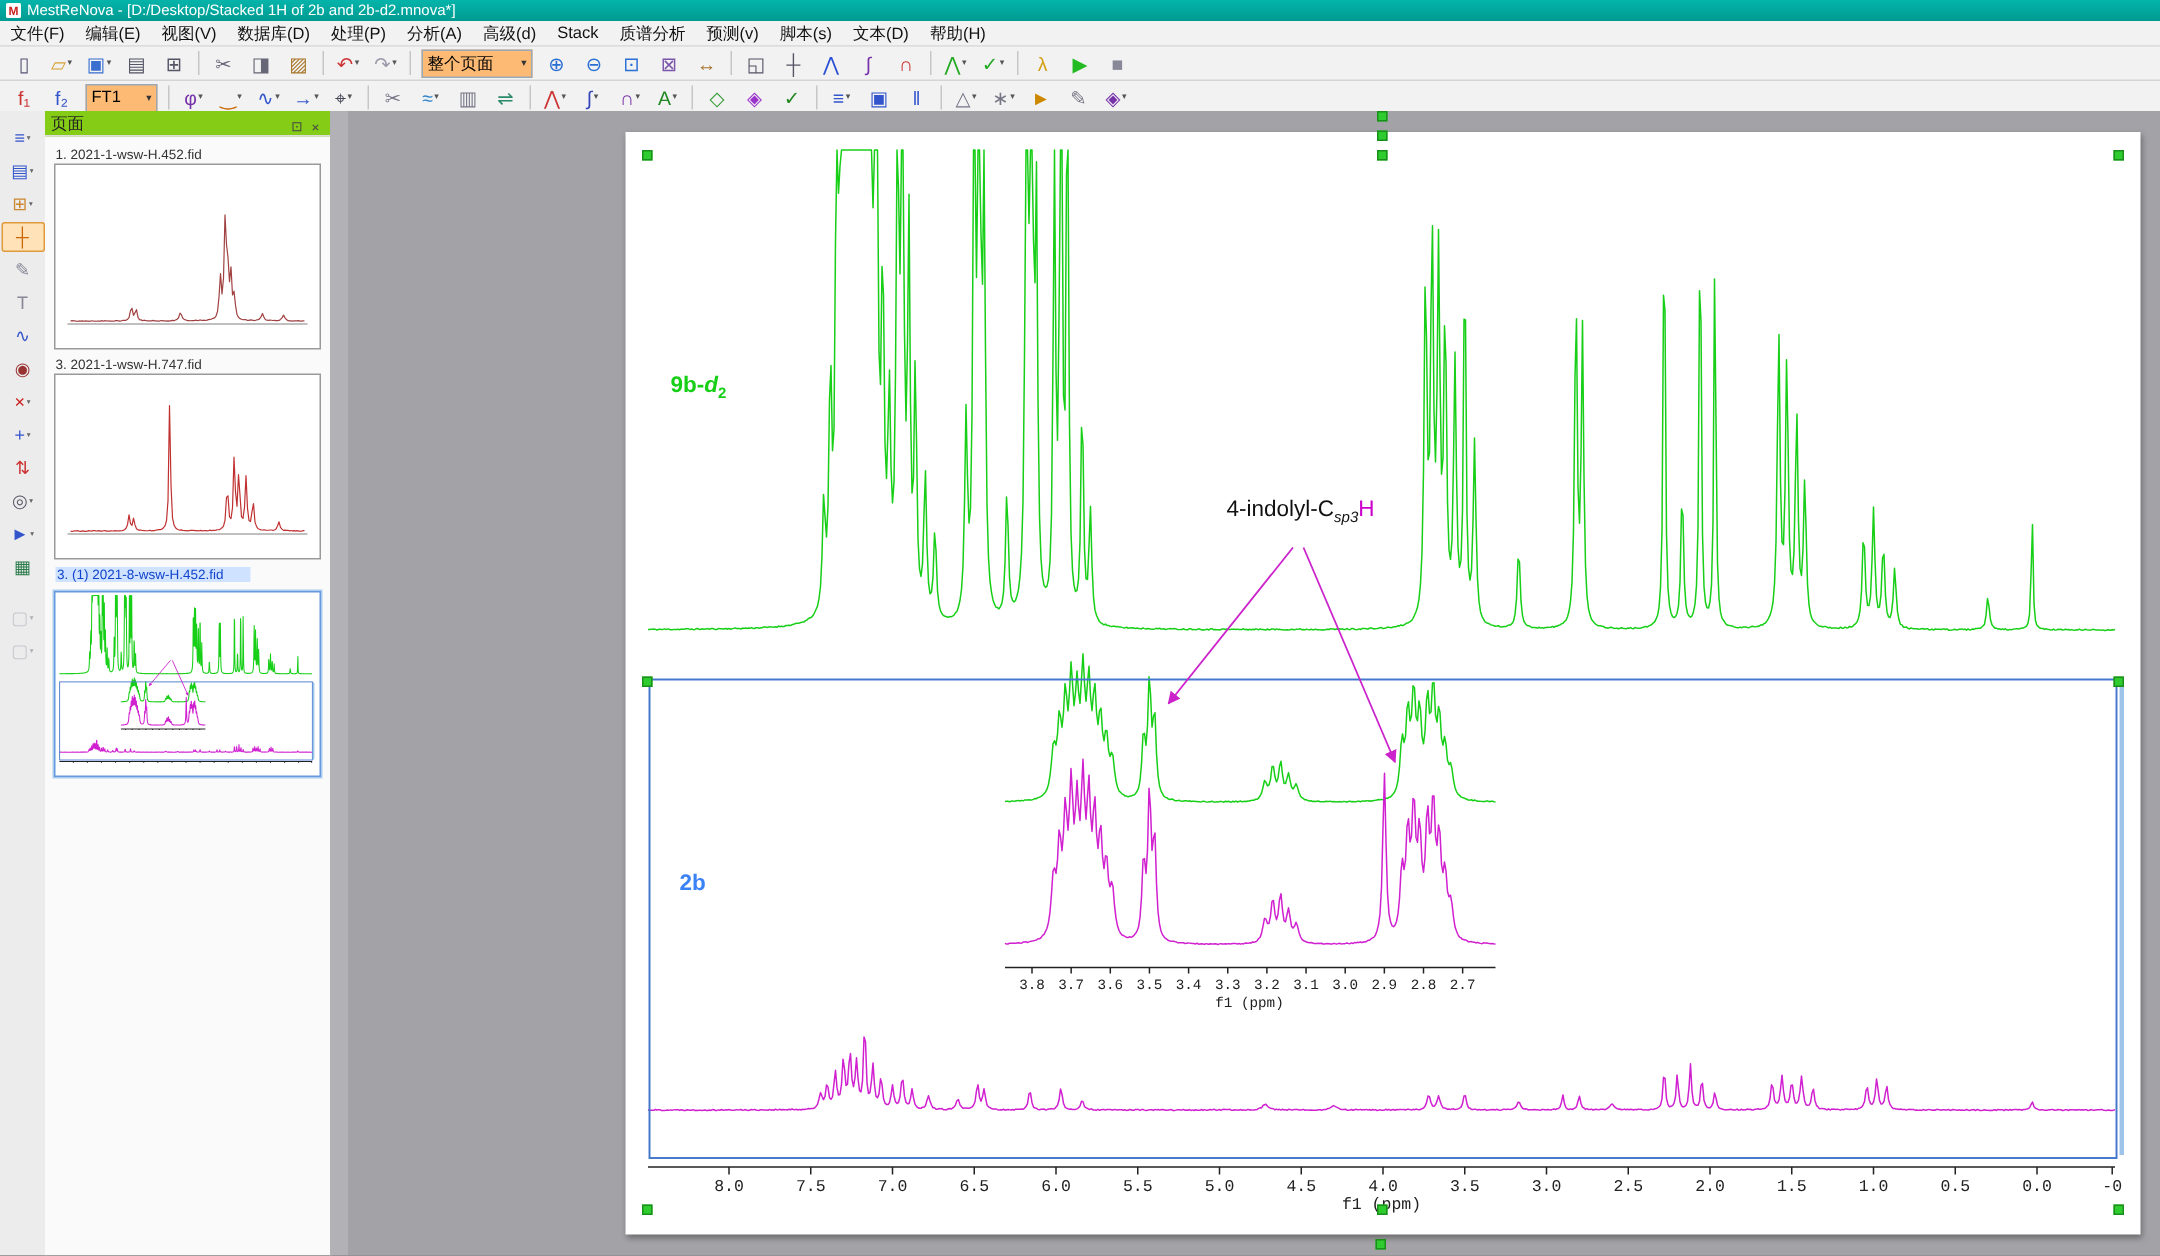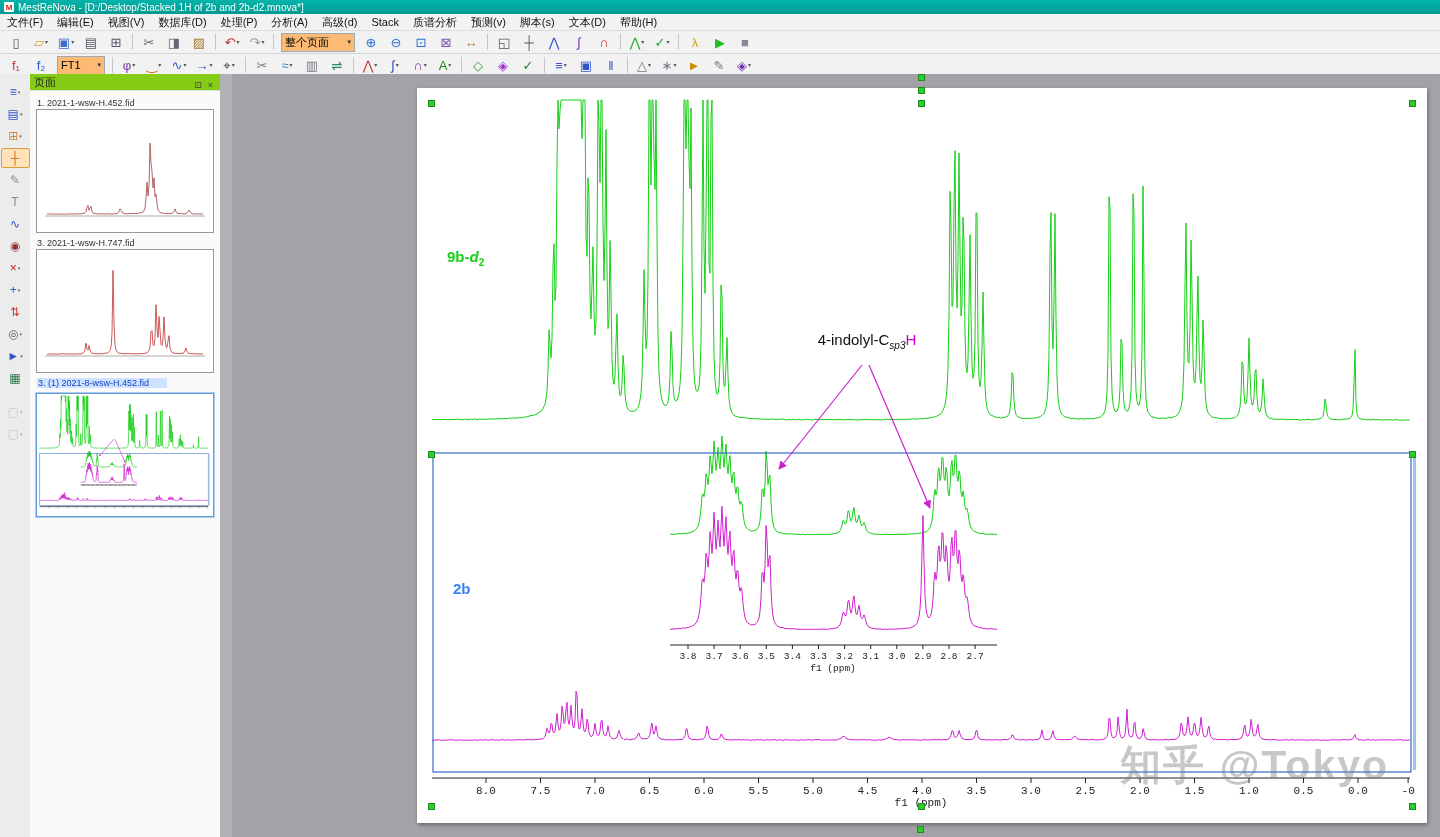--- a/index.html
+++ b/index.html
@@ -501,21 +501,20 @@
       <div id="label-green" class="spec-label" style="color: rgb(23, 207, 23);">
         <span>9b-</span><i>d</i><sub>2</sub>
       </div>
 
       <div id="label-magenta" class="spec-label" style="color: #3b82f6;">2b</div>
 
       <div id="annotation">
         <span>4-indolyl-C</span><sub>sp3</sub><span id="ann-suffix" style="color: rgb(204, 0, 204);">H</span>
       </div>
 
-      <div id="watermark">知乎 @Tokyo</div>
     </div>
   <div class="handle" style="left: 196px; top: 26px; background: rgb(46, 204, 46); border: 1px solid rgb(27, 143, 27);"></div>
       <div class="handle" style="left: 686px; top: 26px; background: rgb(46, 204, 46); border: 1px solid rgb(27, 143, 27);"></div>
       <div class="handle" style="left: 1177px; top: 26px; background: rgb(46, 204, 46); border: 1px solid rgb(27, 143, 27);"></div>
       <div class="handle" style="left: 196px; top: 377px; background: rgb(46, 204, 46); border: 1px solid rgb(27, 143, 27);"></div>
       <div class="handle" style="left: 1177px; top: 377px; background: rgb(46, 204, 46); border: 1px solid rgb(27, 143, 27);"></div>
       <div class="handle" style="left: 196px; top: 729px; background: rgb(46, 204, 46); border: 1px solid rgb(27, 143, 27);"></div>
       <div class="handle" style="left: 686px; top: 729px; background: rgb(46, 204, 46); border: 1px solid rgb(27, 143, 27);"></div>
       <div class="handle" style="left: 1177px; top: 729px; background: rgb(46, 204, 46); border: 1px solid rgb(27, 143, 27);"></div>
       <div class="handle" style="left: 686px; top: 13px; background: rgb(46, 204, 46); border: 1px solid rgb(27, 143, 27);"></div>

